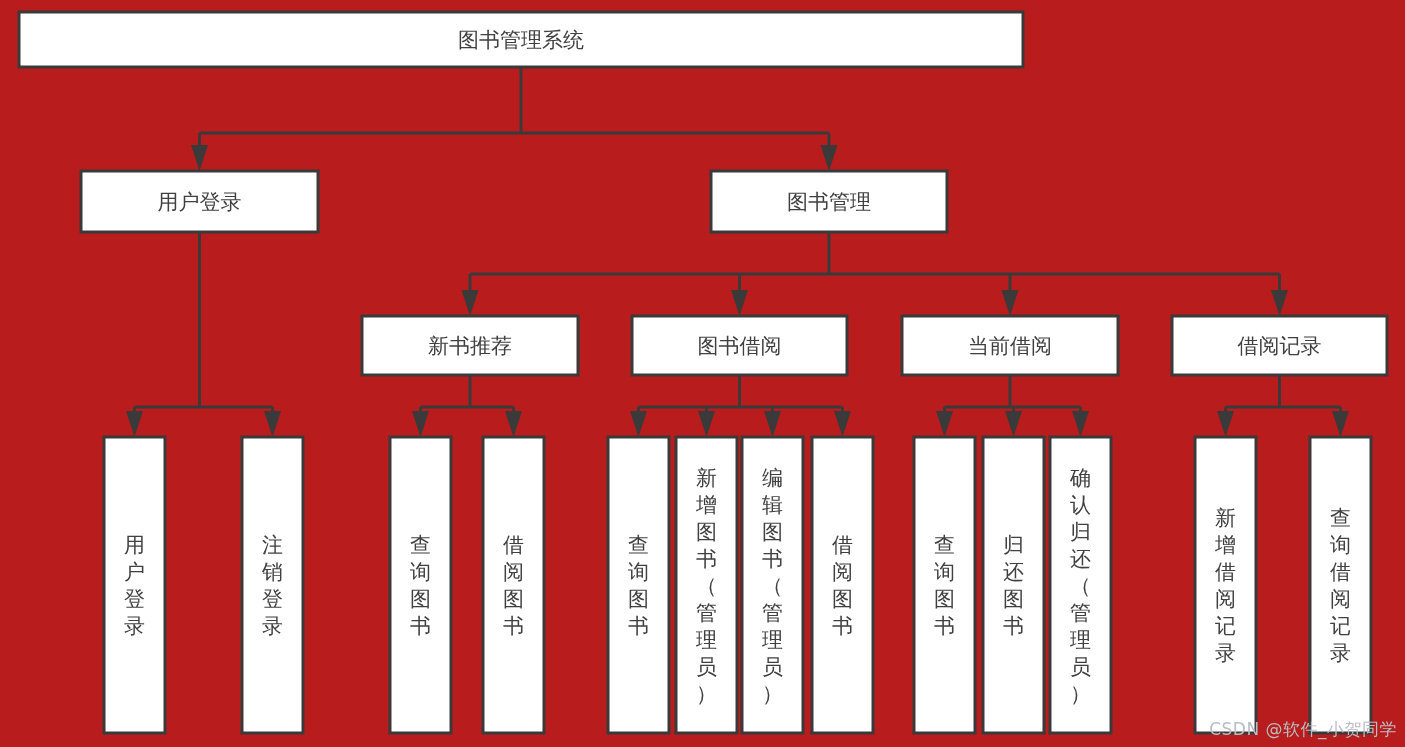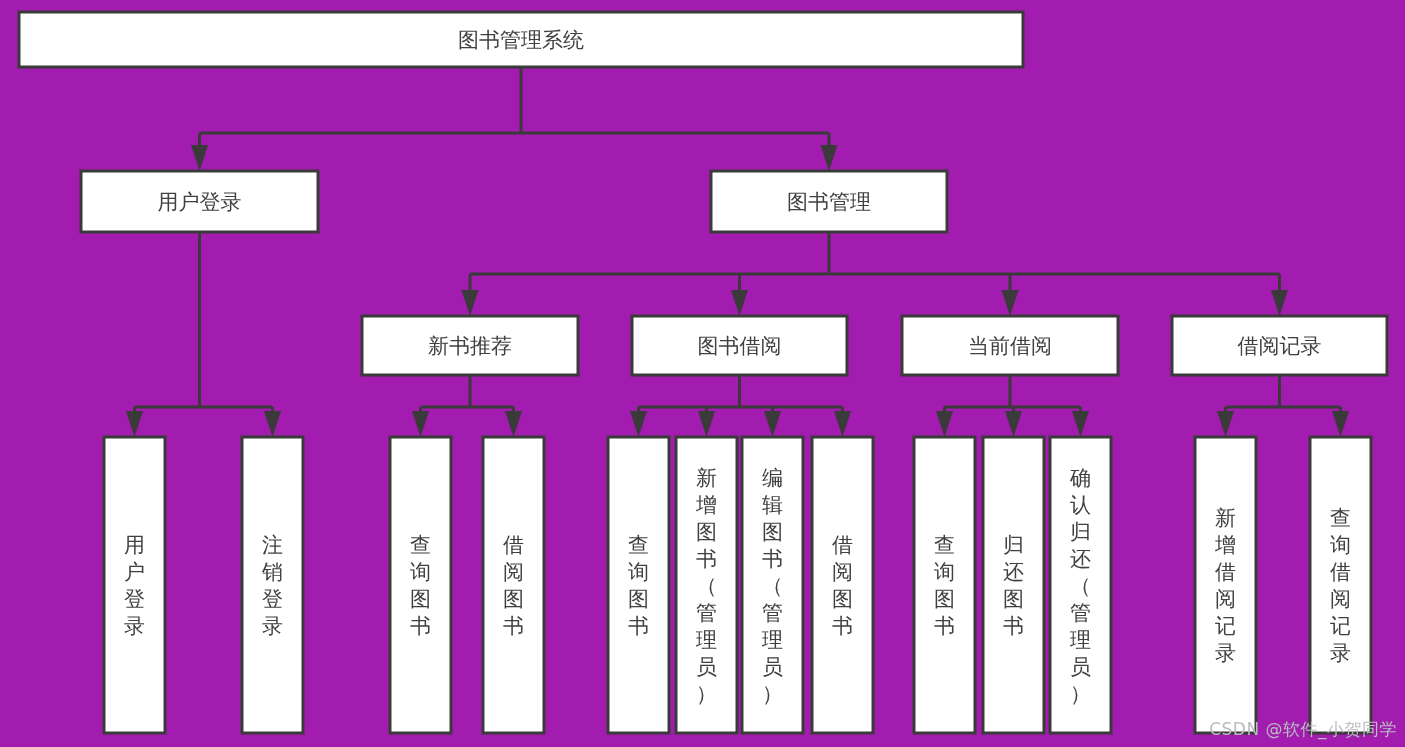--- a/index.html
+++ b/index.html
@@ -11,21 +11,21 @@
   body {
     width: 1405px;
     height: 747px;
     overflow: hidden;
     font-family: "DejaVu Sans", "Liberation Sans", sans-serif;
   }
   #diagram-root {
     position: relative;
     width: 1405px;
     height: 747px;
-    background: #a21caf;
+    background: #b91c1c;
   }
   svg.flow-canvas {
     position: absolute;
     left: 0;
     top: 0;
     width: 1405px;
     height: 747px;
     display: block;
   }
   .node-box {

